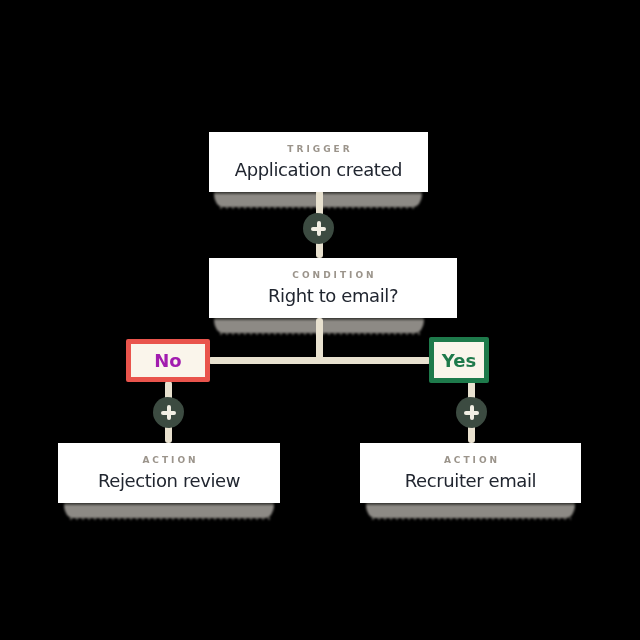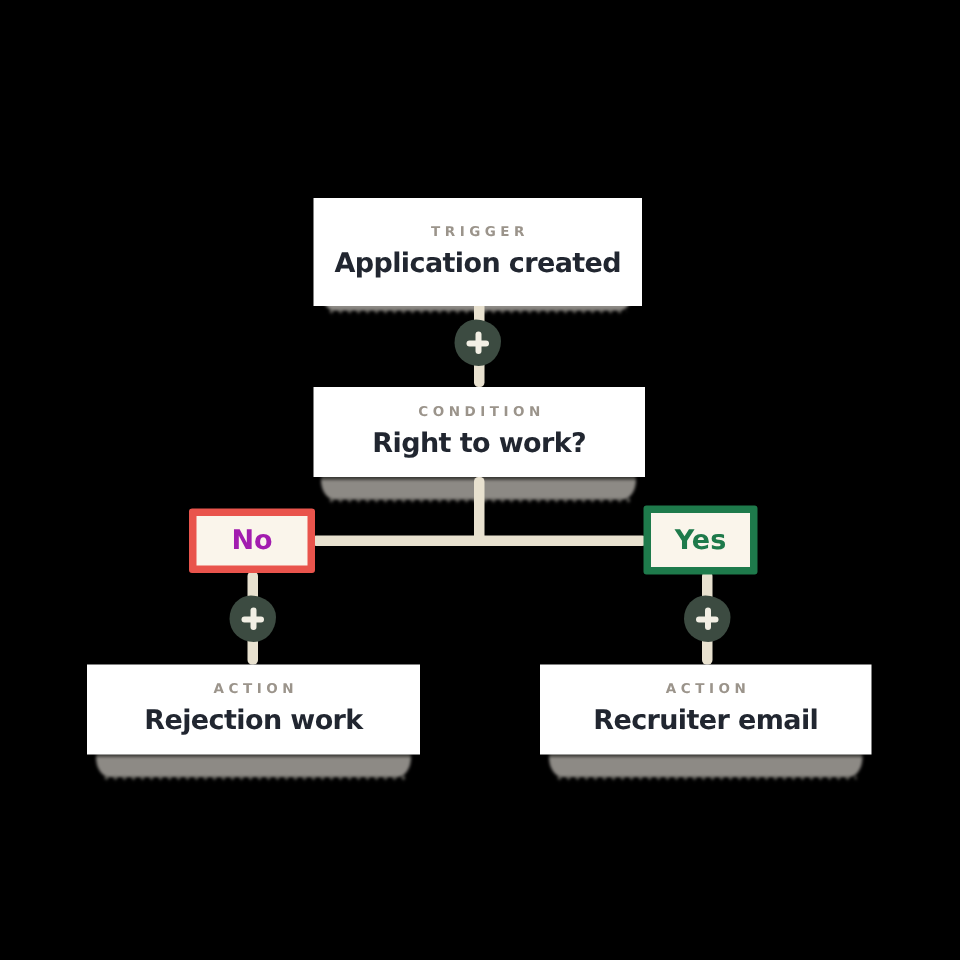--- a/index.html
+++ b/index.html
@@ -12,21 +12,21 @@
   .card{
     position:absolute;background:#ffffff;z-index:4;
     display:flex;flex-direction:column;align-items:center;justify-content:center;
     gap:5px;box-sizing:border-box;cursor:pointer;
   }
   .node-type{
     font-size:9px;font-weight:bold;letter-spacing:3px;text-indent:3px;
     color:#9b948b;white-space:nowrap;
   }
   .node-title{
-    font-size:18px;font-weight:bold;letter-spacing:-0.4px;
+    font-size:18px;font-weight:normal;letter-spacing:-0.4px;
     color:#212630;white-space:nowrap;
   }
 
   
   .shadow{
     position:absolute;height:16px;z-index:1;
     background:linear-gradient(180deg,#403f3b 0,#403f3b 3px,#8d8a85 3px,#8d8a85 100%);
     border-radius:2px 2px 9px 9px / 2px 2px 13px 13px;
     filter:blur(1px);
   }
@@ -72,49 +72,49 @@
   <div class="shadow" style="left:214px;top:317px;width:210px;"></div>
   <div class="shadow" style="left:64px;top:502px;width:210px;"></div>
   <div class="shadow" style="left:366px;top:502px;width:209px;"></div>
 
   <div class="vline" style="left:316px;top:190px;height:68px;"></div>
   <div class="vline" style="left:316px;top:318px;height:46px;"></div>
   <div class="hline" style="left:208px;top:357px;width:223px;"></div>
   <div class="vline" style="left:165px;top:381px;height:62px;"></div>
   <div class="vline" style="left:468px;top:381px;height:62px;"></div>
 
-  <div class="card" style="left:209px;top:132px;width:219px;height:72px;">
+  <div class="card" style="left:209px;top:132px;width:219px;height:60px;">
     <div class="node-type">TRIGGER</div>
     <div class="node-title">Application created</div>
   </div>
 
-  <div class="card" style="left:209px;top:258px;width:221px;height:60px;">
+  <div class="card" style="left:209px;top:258px;width:248px;height:60px;">
     <div class="node-type">CONDITION</div>
-    <div class="node-title">Right to work?</div>
+    <div class="node-title">Right to email?</div>
   </div>
 
   <div class="branch no" style="left:126px;top:339px;width:84px;height:43px;">
     <span>No</span>
   </div>
-  <div class="branch yes" style="left:429px;top:337px;width:76px;height:46px;">
+  <div class="branch yes" style="left:429px;top:337px;width:60px;height:46px;">
     <span>Yes</span>
   </div>
 
   <div class="plus-btn" style="left:303px;top:213px;">
     <span class="plus-icon"></span>
   </div>
   <div class="plus-btn" style="left:153px;top:397px;">
     <span class="plus-icon"></span>
   </div>
   <div class="plus-btn" style="left:456px;top:397px;">
     <span class="plus-icon"></span>
   </div>
 
   <div class="card" style="left:58px;top:443px;width:222px;height:60px;">
     <div class="node-type">ACTION</div>
-    <div class="node-title">Rejection work</div>
+    <div class="node-title">Rejection review</div>
   </div>
   <div class="card" style="left:360px;top:443px;width:221px;height:60px;">
     <div class="node-type">ACTION</div>
     <div class="node-title">Recruiter email</div>
   </div>
 
 </div>
 
 </body></html>

